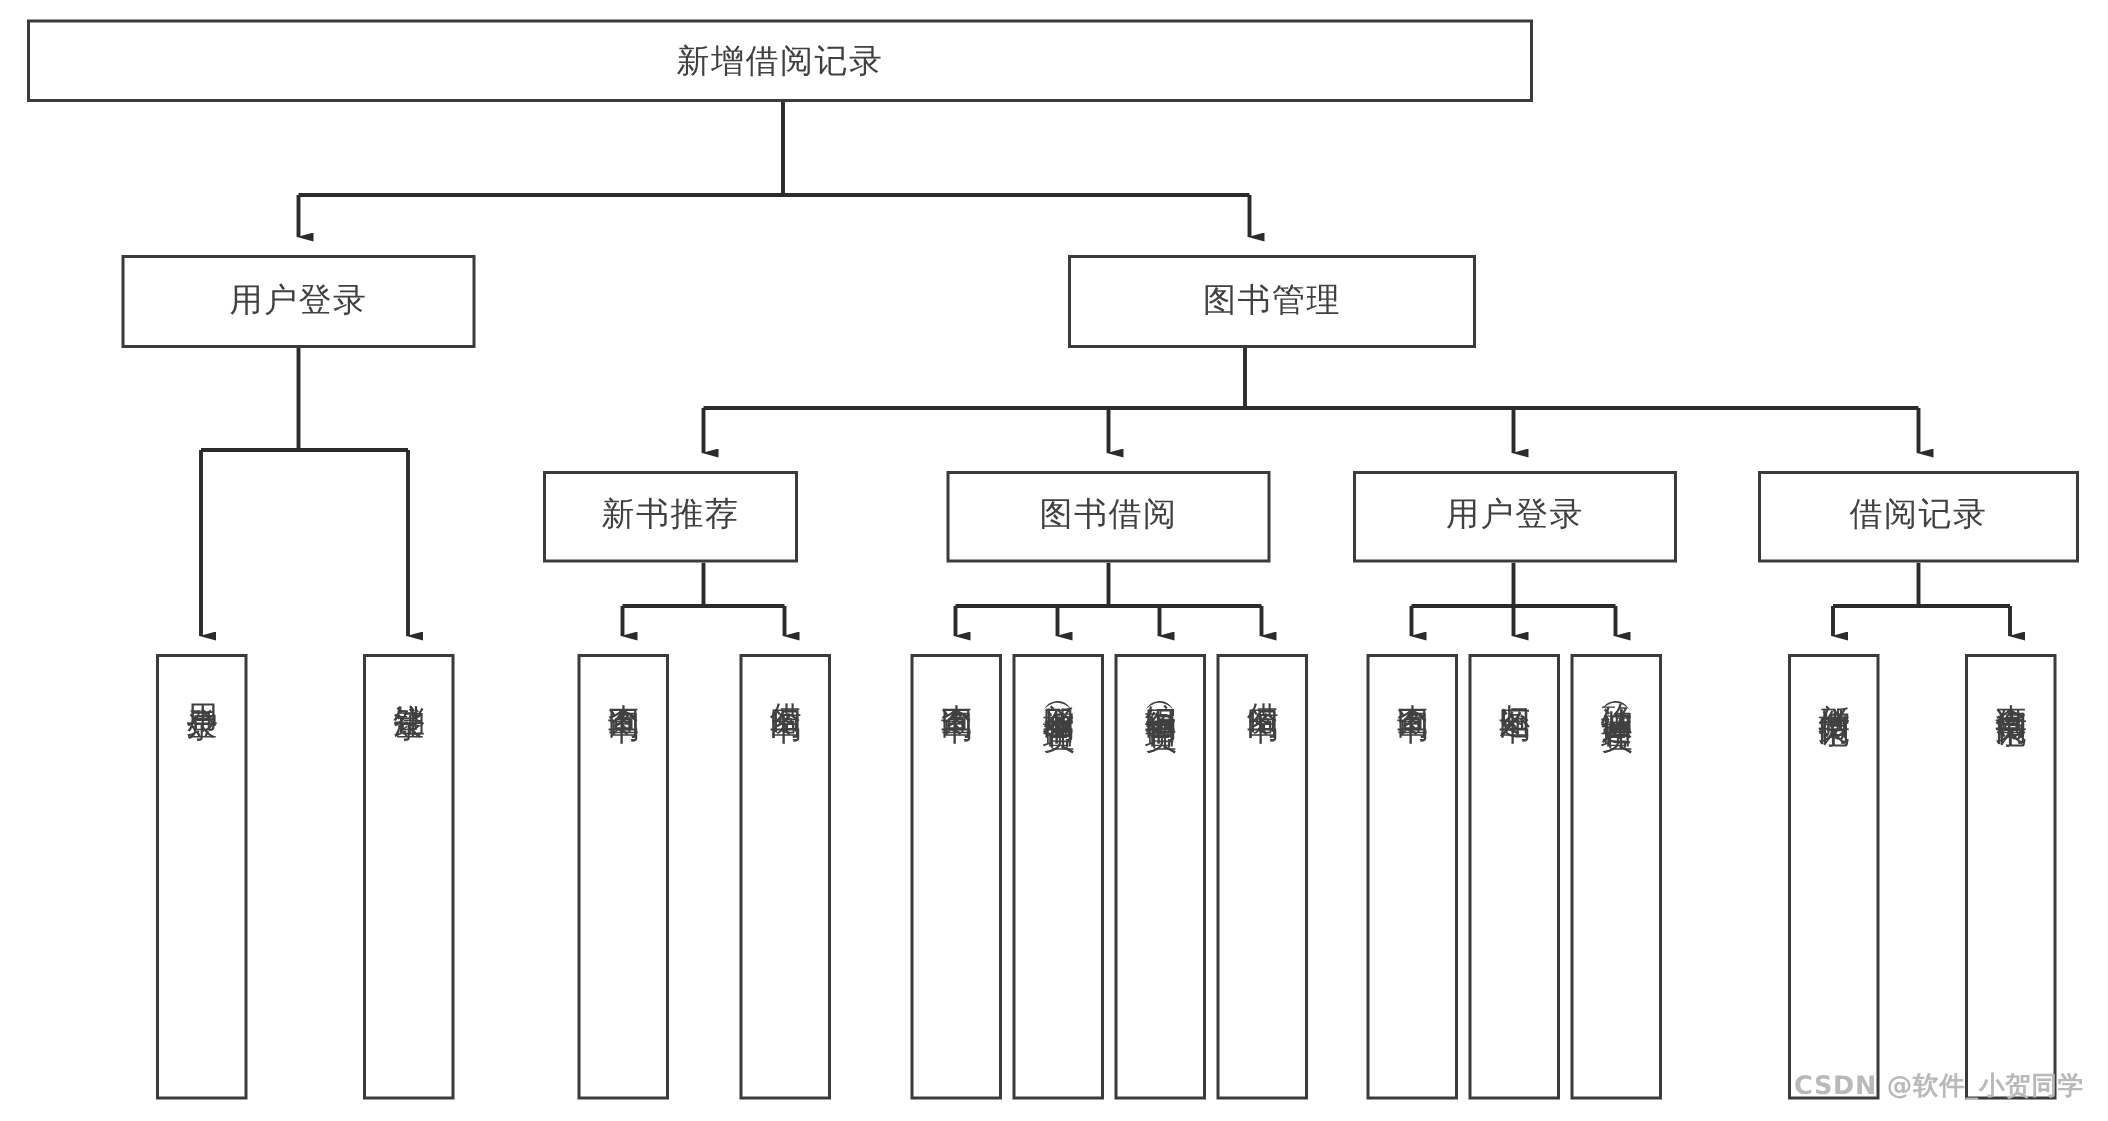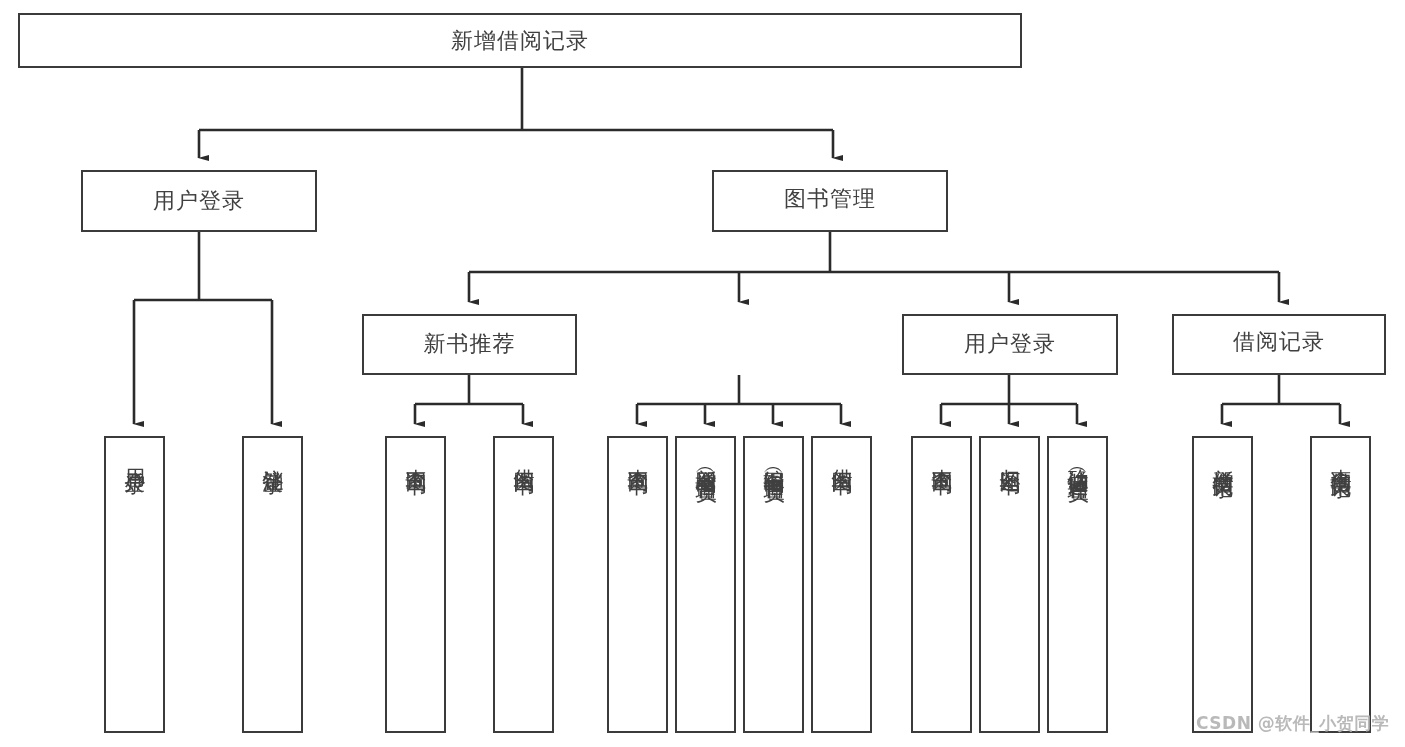--- a/index.html
+++ b/index.html
@@ -123,31 +123,34 @@
     </g>
   </svg>
 
   <div class="node node-root" style="left:18px; top:13px; width:1004px; height:55px;">
     <span>新增借阅记录</span>
   </div>
 
   <div class="node node-h" style="left:81px; top:170px; width:236px; height:62px;">
     <span>用户登录</span>
   </div>
-  <div class="node node-h" style="left:712px; top:170px; width:236px; height:62px;font-family:Liberation Mono, monospace;">
+  <div class="node node-h" style="left:712px; top:170px; width:272px; height:62px;">
     <span>图书管理</span>
   </div>
 
-  <div class="node node-h" style="left:362px; top:314px; width:215px; height:61px;">
+  <div class="node node-h" style="left:362px; top:314px; width:170px; height:61px;">
     <span>新书推荐</span>
+  </div>
+  <div class="node node-h" style="left:631px; top:314px; width:216px; height:61px;">
+    <span>图书借阅</span>
   </div>
   <div class="node node-h" style="left:902px; top:314px; width:216px; height:61px;">
     <span>用户登录</span>
   </div>
-  <div class="node node-h" style="left:1172px; top:314px; width:214px; height:61px;font-family:Liberation Mono, monospace;">
+  <div class="node node-h" style="left:1172px; top:314px; width:214px; height:61px;">
     <span>借阅记录</span>
   </div>
 
   <div class="node node-v" style="left:104px; top:436px; width:61px; height:297px;">
     <span class="vtext">用户登录</span>
   </div>
   <div class="node node-v" style="left:242px; top:436px; width:61px; height:297px;">
     <span class="vtext">注销登录</span>
   </div>
 

